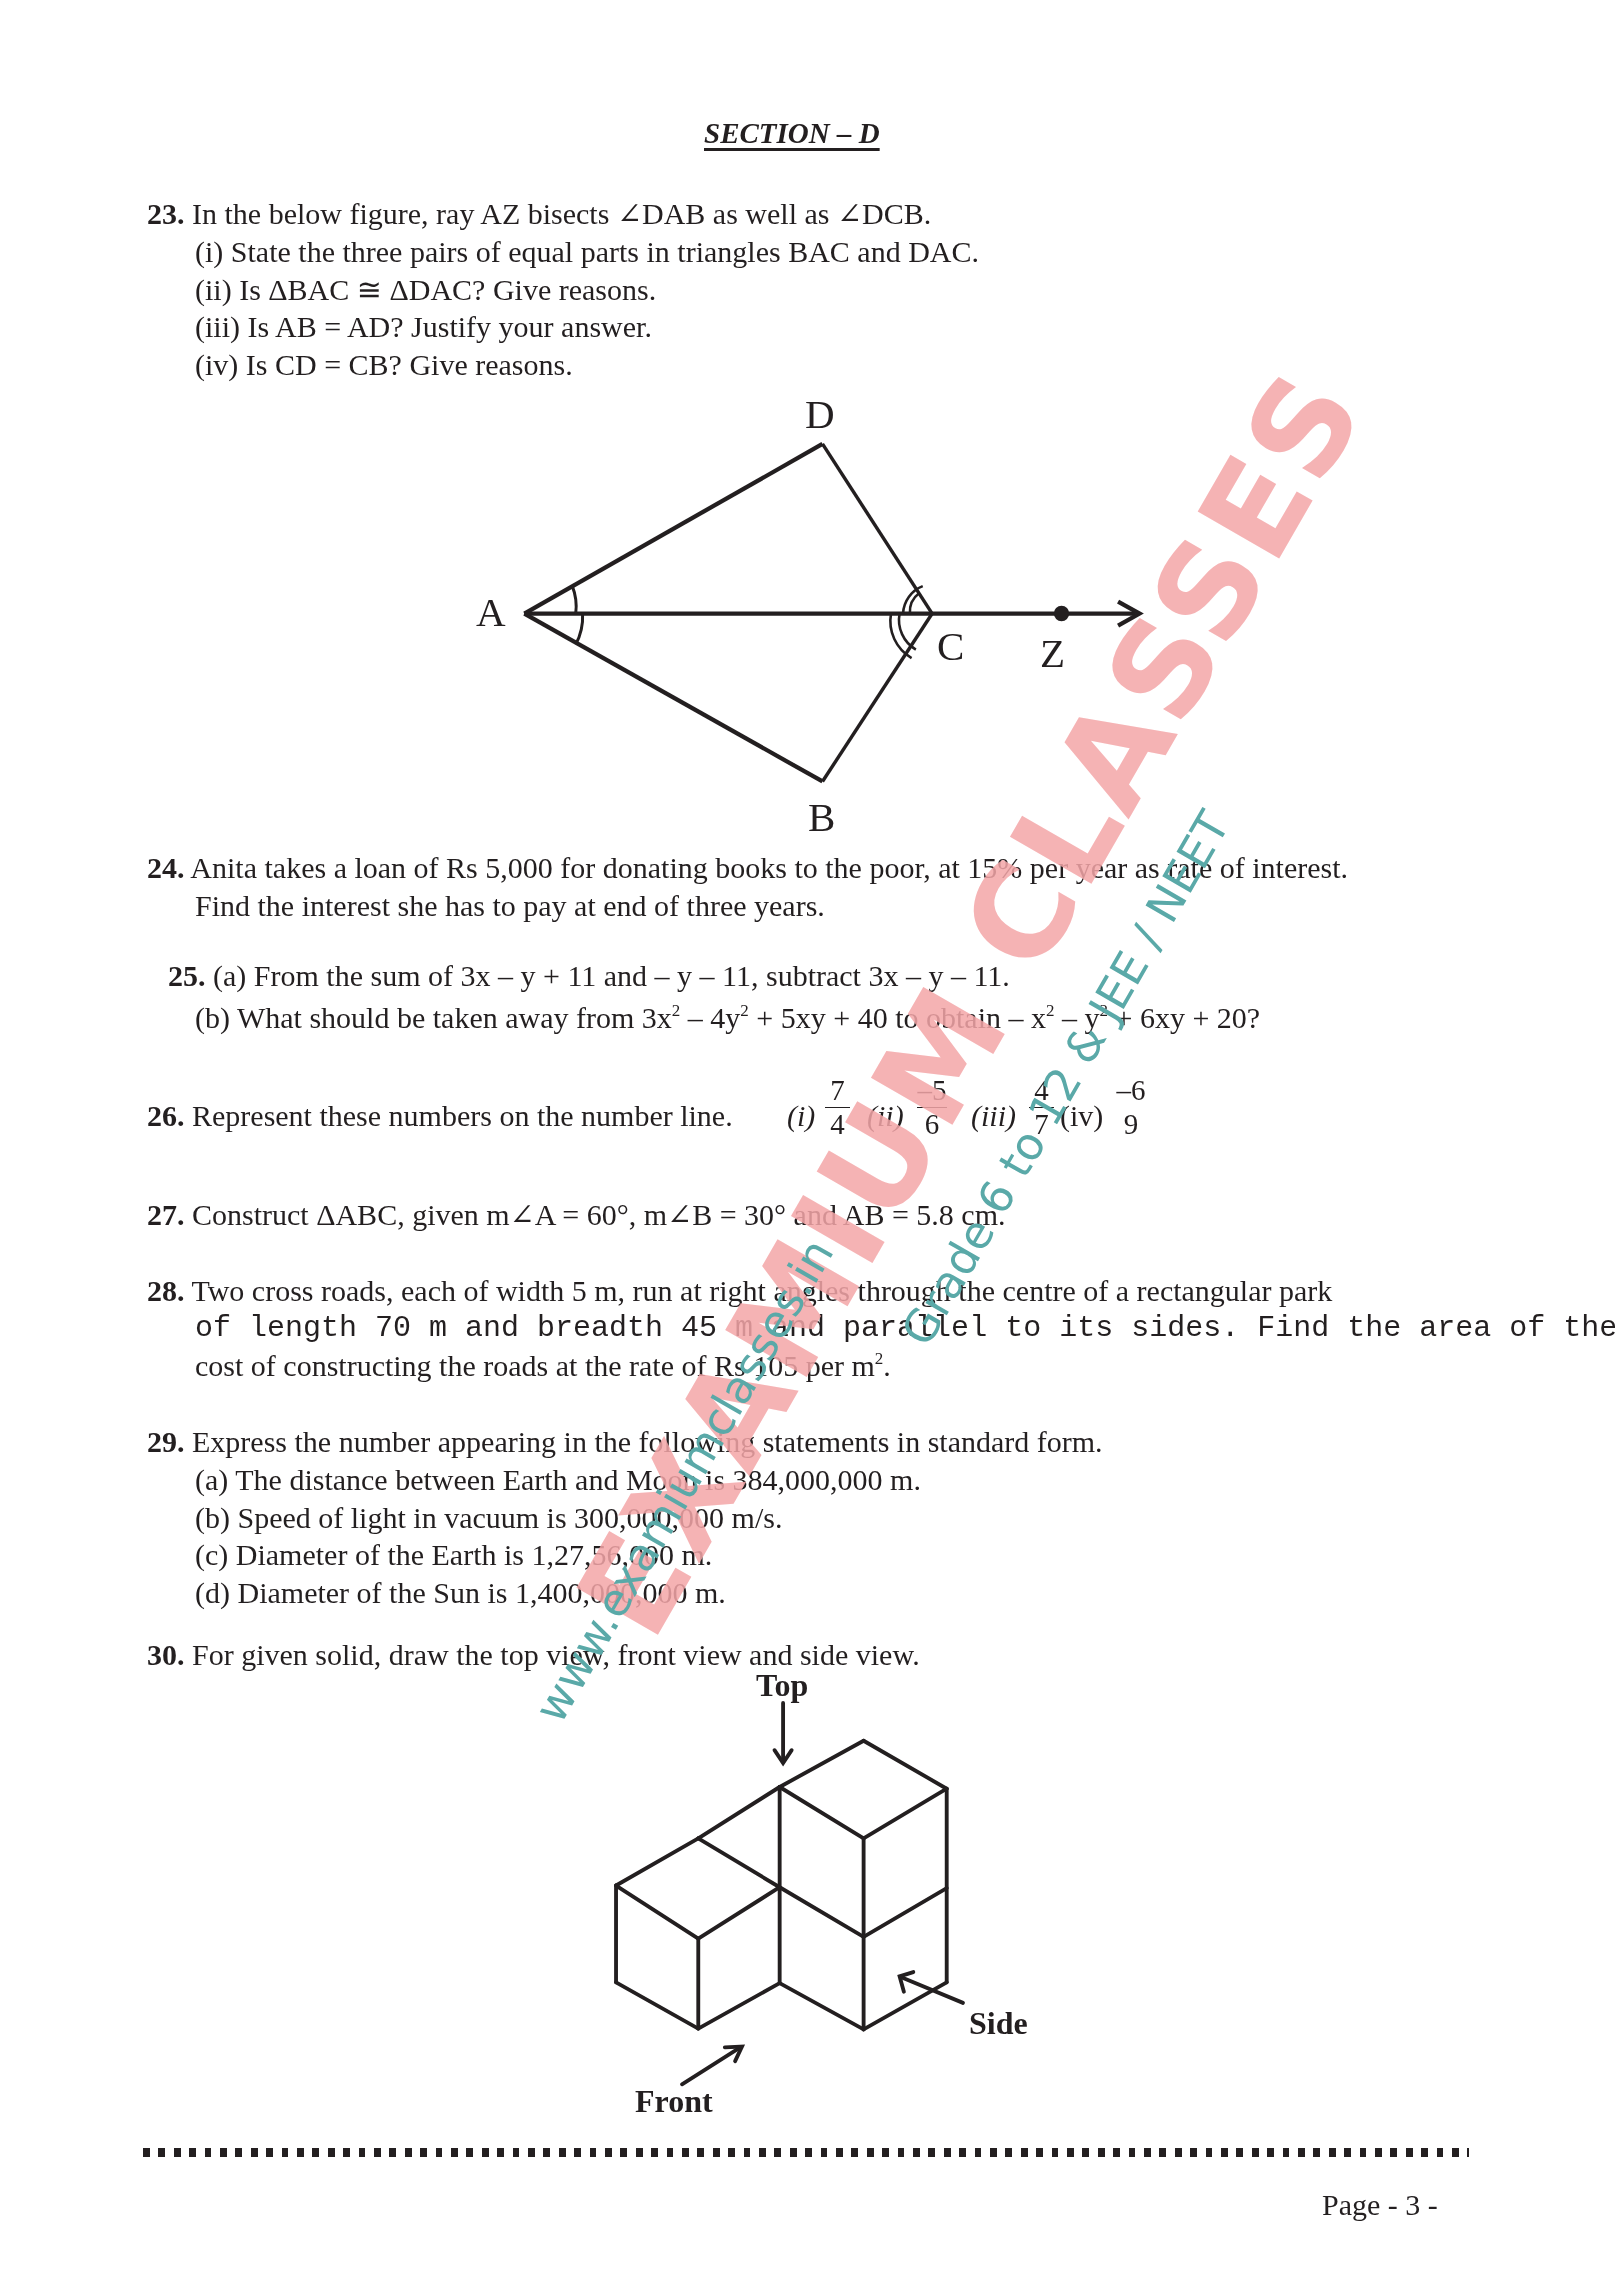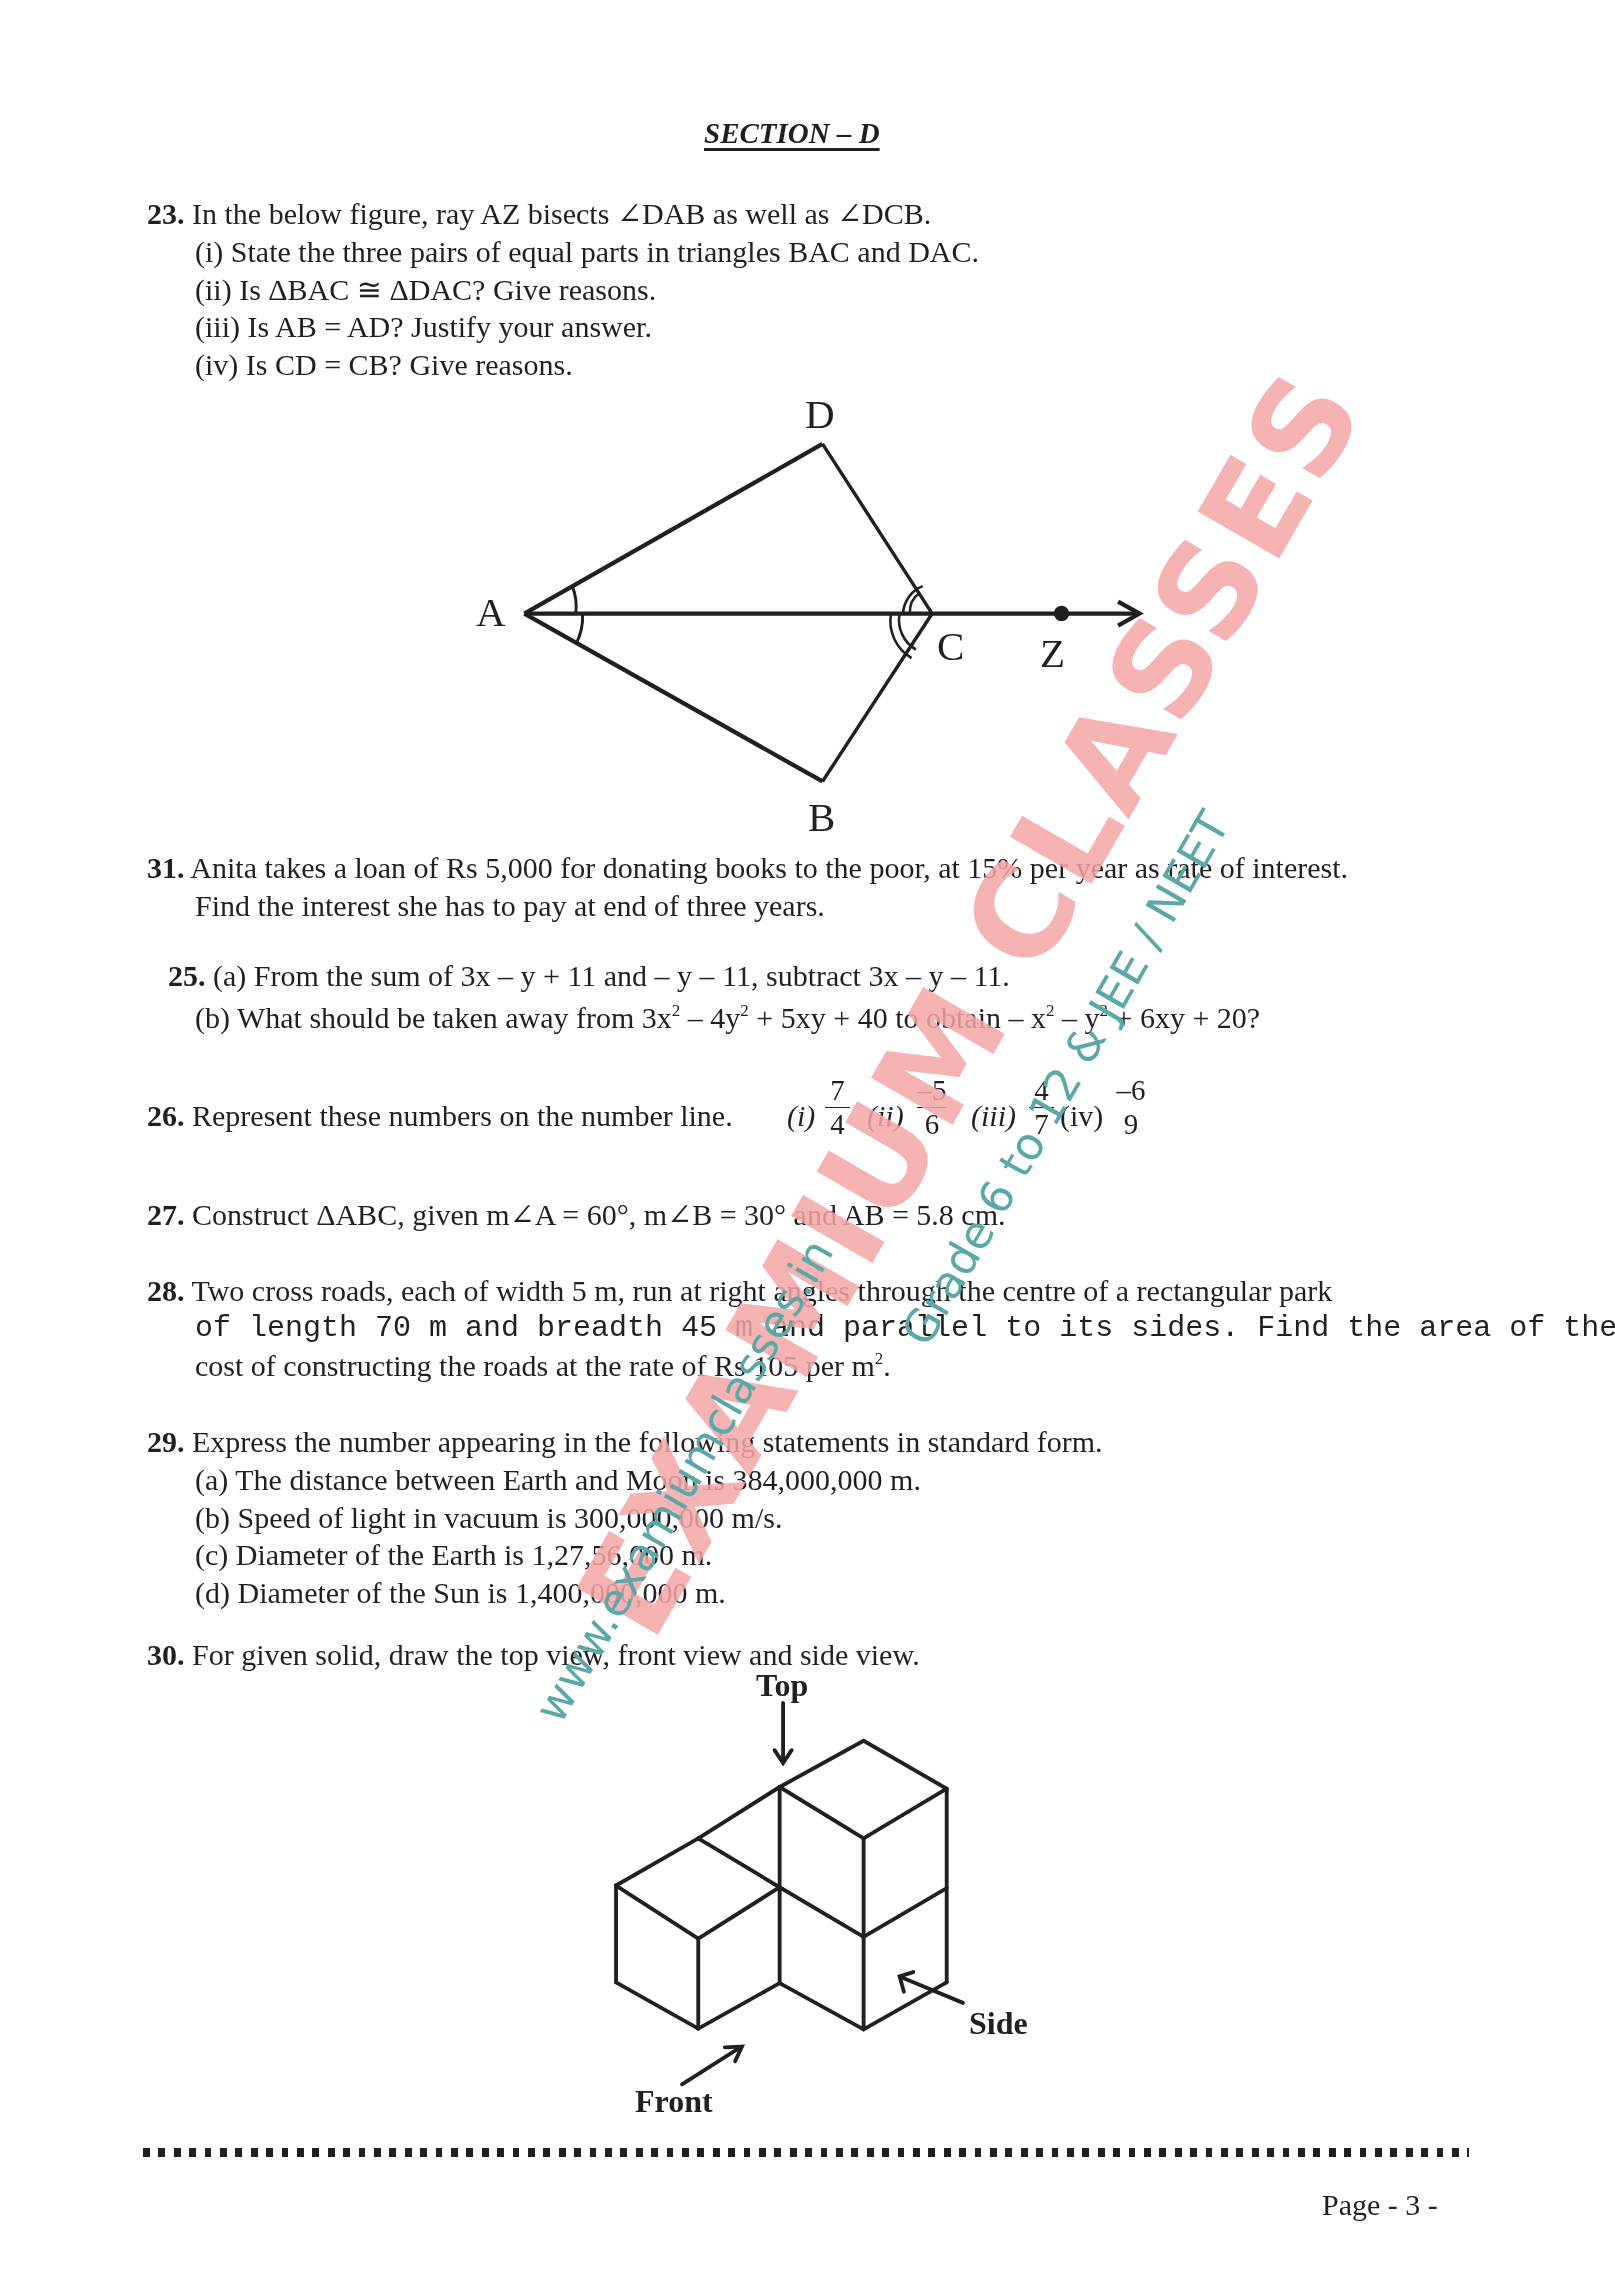--- a/index.html
+++ b/index.html
@@ -60,21 +60,21 @@
   </svg>
   <div class="abs" style="left:805px; top:390px; font-size:41px;">D</div>
   <div class="abs" style="left:476px; top:588px; font-size:41px;">A</div>
   <div class="abs" style="left:937px; top:622px; font-size:41px;">C</div>
   <div class="abs" style="left:1040px; top:629px; font-size:41px;">Z</div>
   <div class="abs" style="left:808px; top:793px; font-size:41px;">B</div>
 </div>
 
 <div>
   <div class="abs txt" style="left:147px; top:849px;">
-    <span class="qnum">31.</span>
+    <span class="qnum">24.</span>
     <span>Anita takes a loan of Rs 5,000 for donating books to the poor, at 15% per year as rate of interest.</span>
   </div>
   <div class="abs txt" style="left:195px; top:887px;">Find the interest she has to pay at end of three years.</div>
 </div>
 
 <div>
   <div class="abs txt" style="left:147px; top:957px;margin-left:21px;">
     <span class="qnum">25.</span>
     <span>(a) From the sum of 3x – y + 11 and – y – 11, subtract 3x – y – 11.</span>
   </div>

